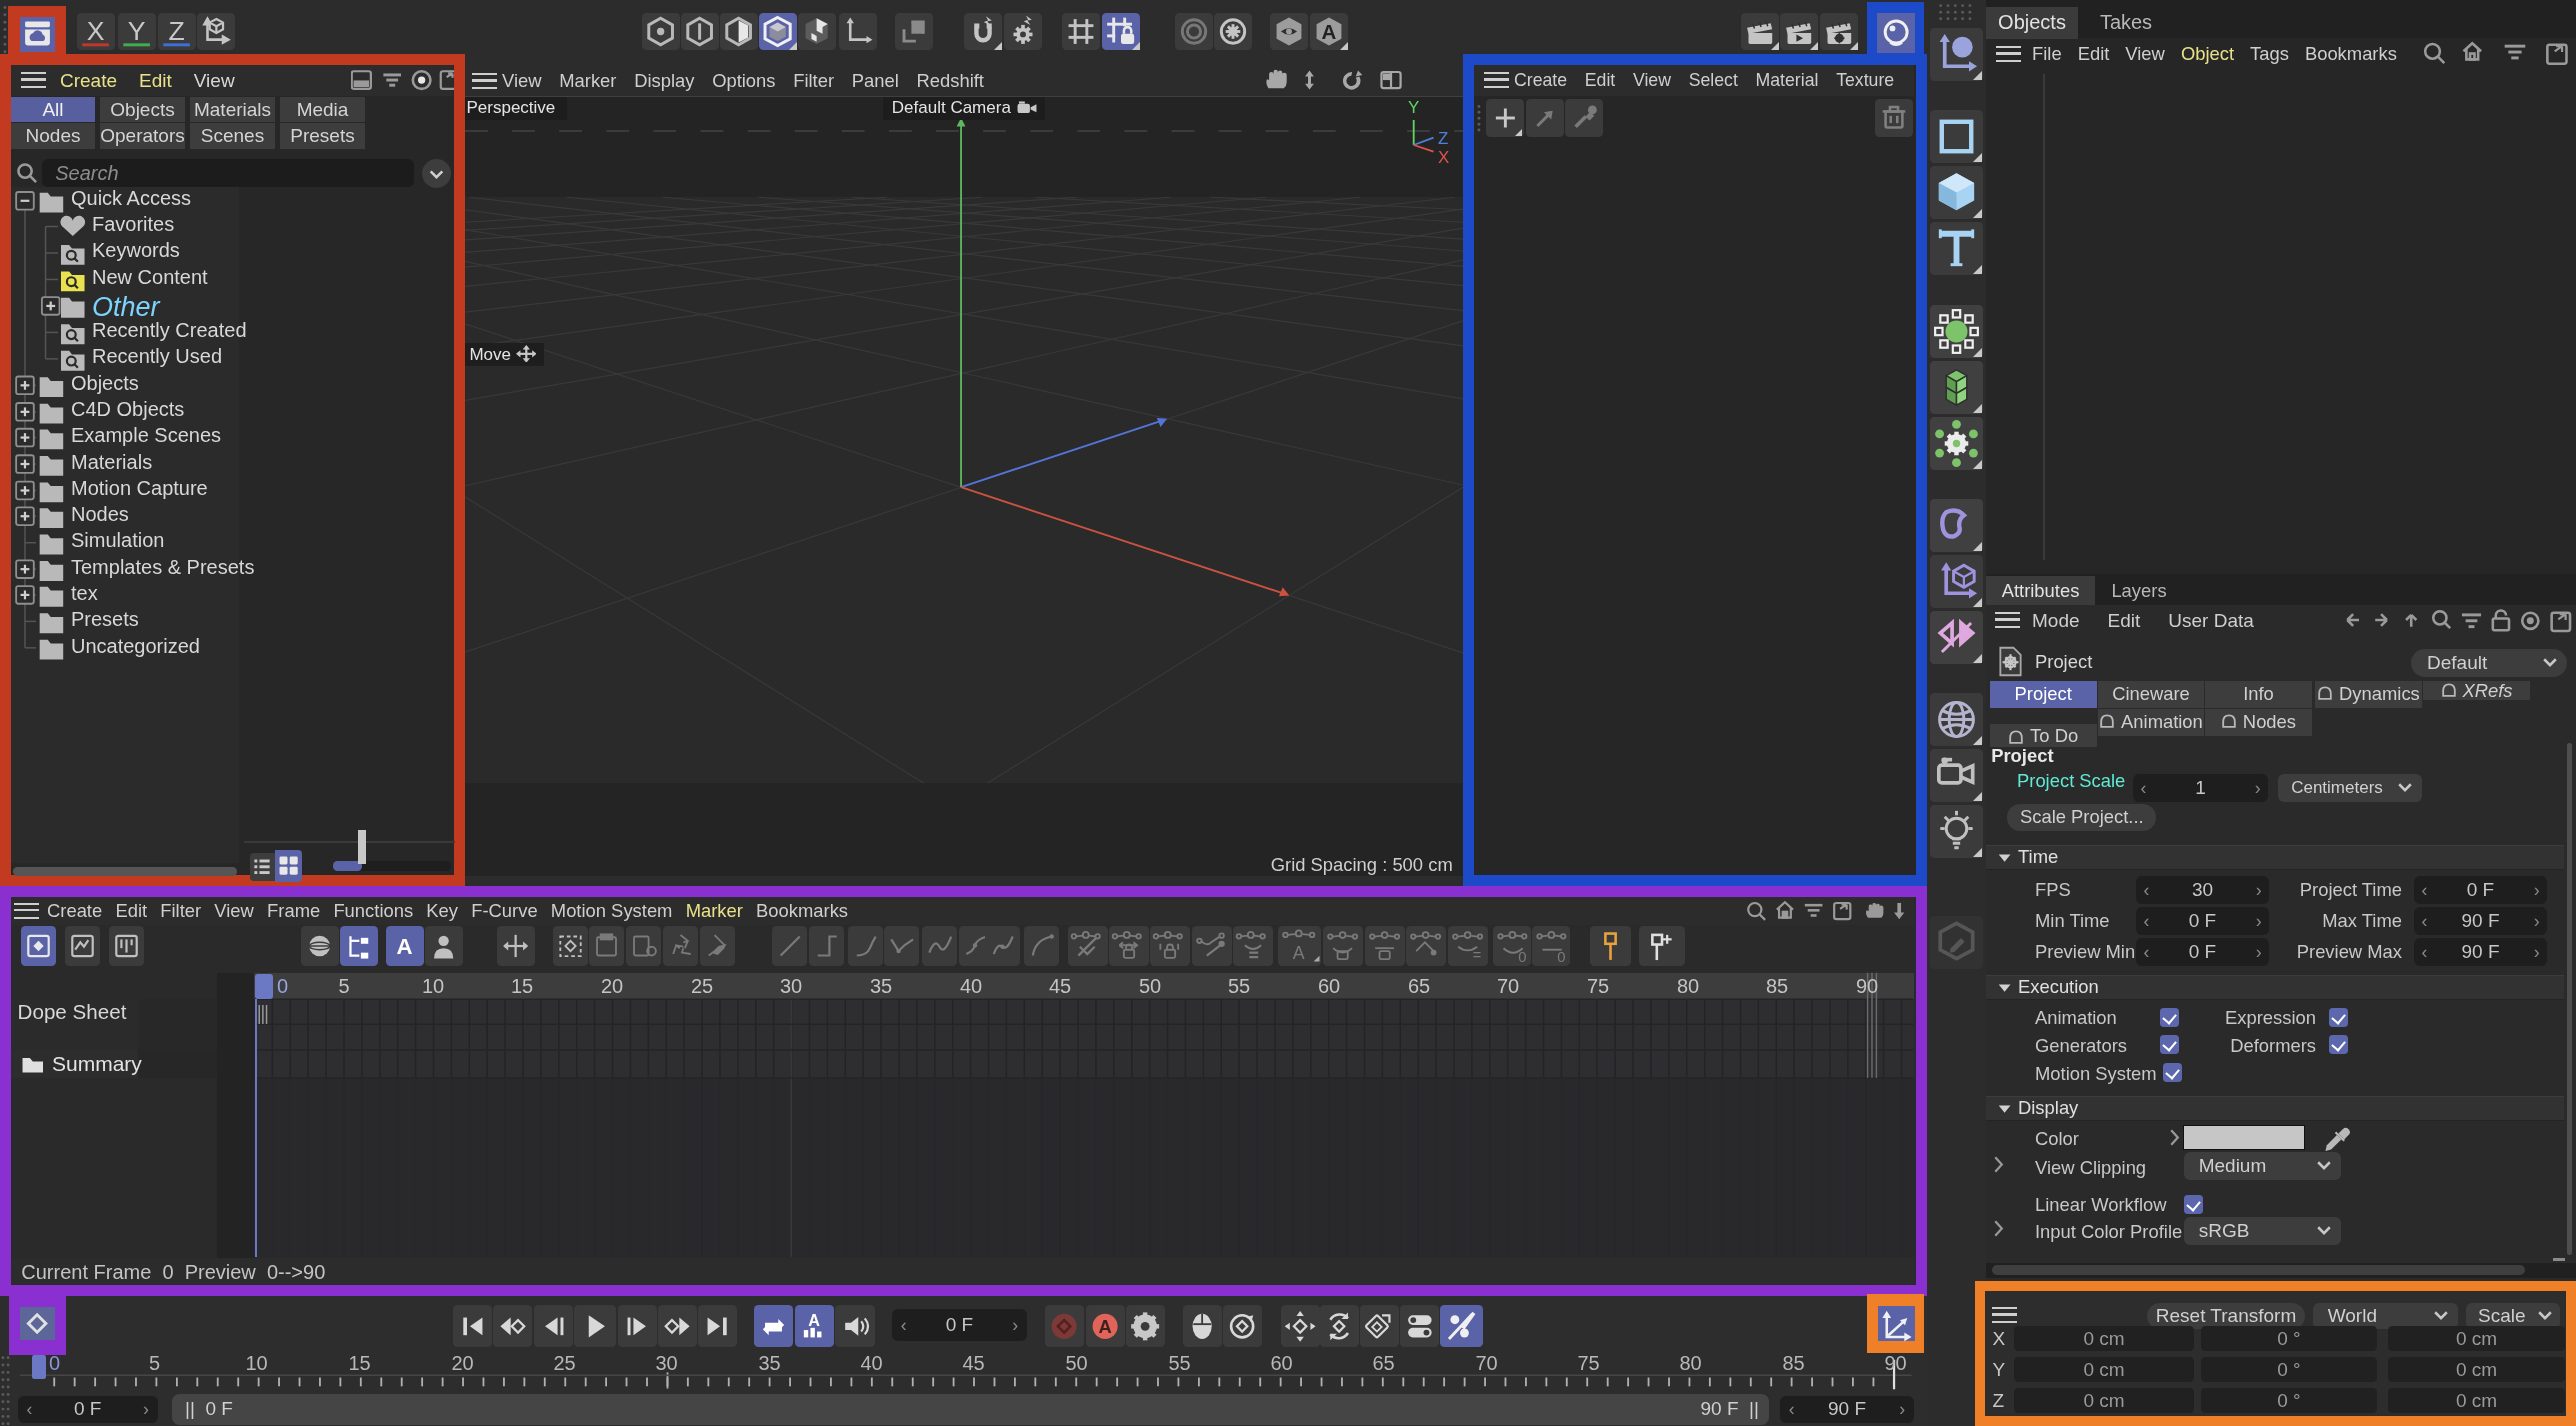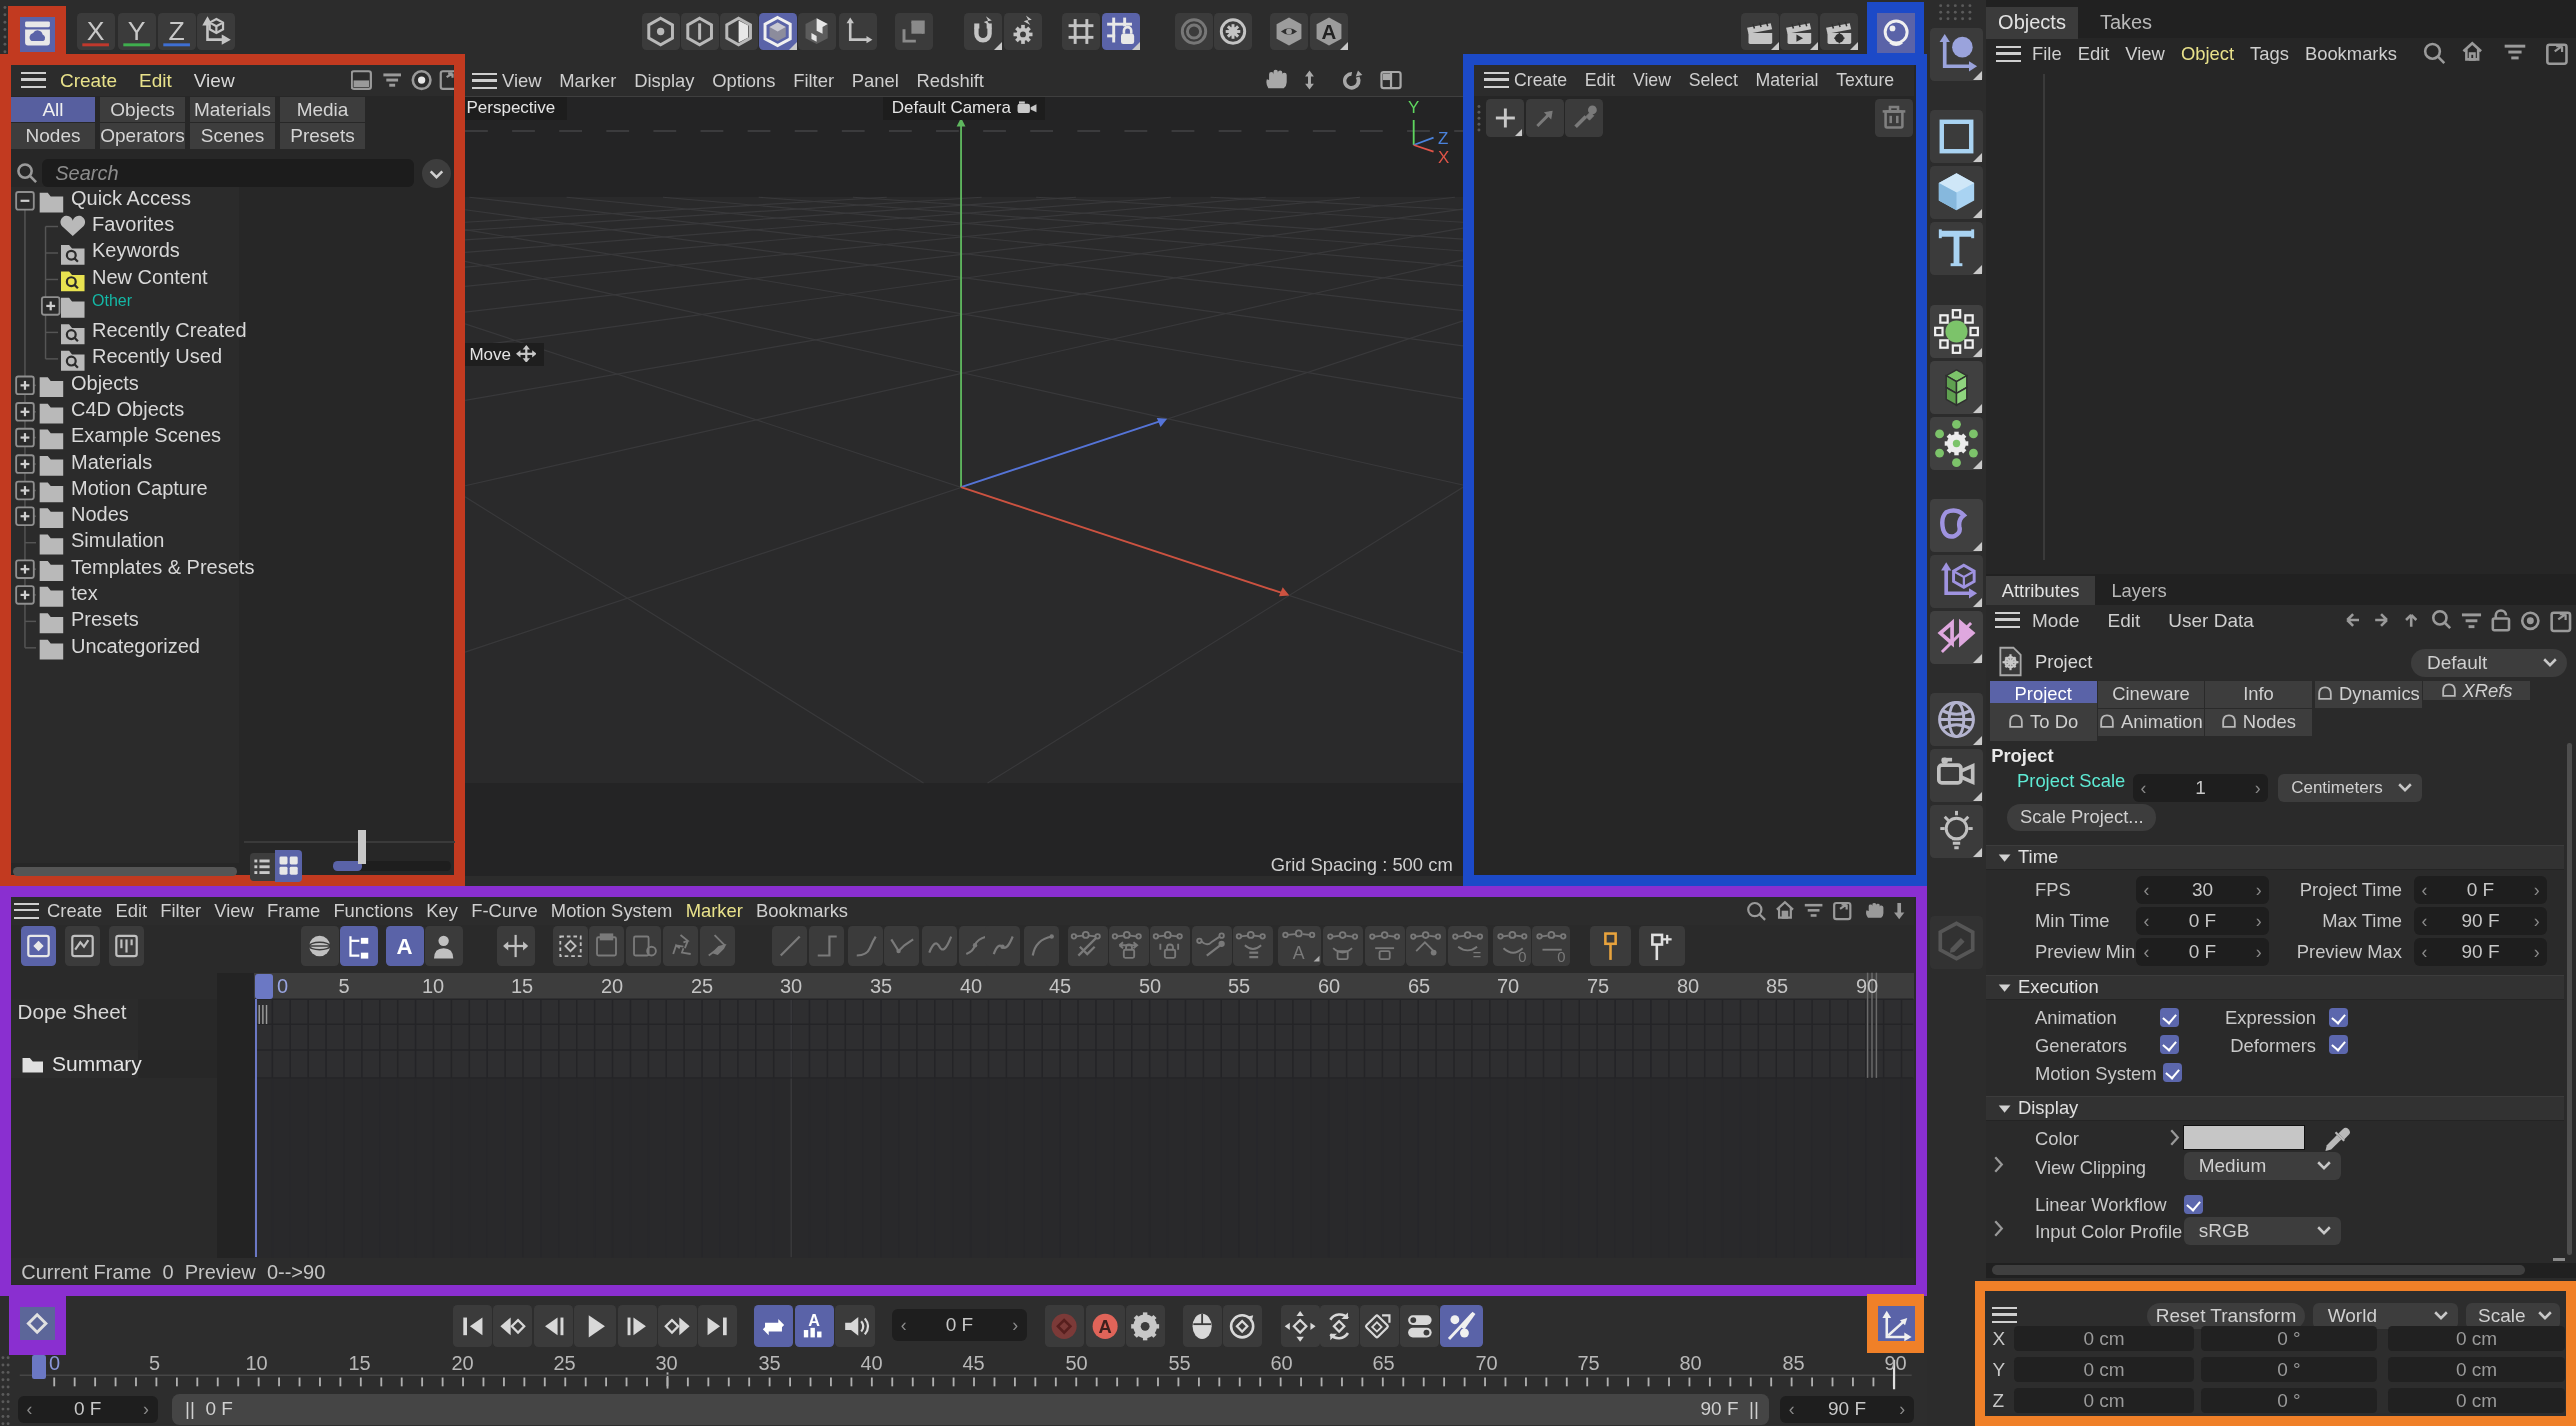--- a/index.html
+++ b/index.html
@@ -426,21 +426,21 @@
   <path d="M39 638 h11 l4 5 h17 v22 h-32 z" fill="#b9b9b9"></path>
   <path d="M39 674 h11 l4 5 h17 v22 h-32 z" fill="#b9b9b9"></path>
   <path d="M39 709 h11 l4 5 h17 v22 h-32 z" fill="#b9b9b9"></path>
   <path d="M39 745 h11 l4 5 h17 v22 h-32 z" fill="#b9b9b9"></path>
   <path d="M39 781 h11 l4 5 h17 v22 h-32 z" fill="#b9b9b9"></path>
   </svg>
   <div class="abs" style="left:60px;top:122px;font-size:20px;color:#d8d8d8;white-space:nowrap;">Quick Access</div>
   <div class="abs" style="left:81px;top:148px;font-size:20px;color:#d8d8d8;white-space:nowrap;">Favorites</div>
   <div class="abs" style="left:81px;top:174px;font-size:20px;color:#d8d8d8;white-space:nowrap;">Keywords</div>
   <div class="abs" style="left:81px;top:201px;font-size:20px;color:#d8d8d8;white-space:nowrap;">New Content</div>
-  <div class="abs" style="left:81px;top:227px;font-size:16px;color:#14b8a6;white-space:nowrap;">Other</div>
+  <div class="abs" style="left:81px;top:227px;font-size:27px;color:#7dd3fc;white-space:nowrap;font-style:italic;">Other</div>
   <div class="abs" style="left:81px;top:254px;font-size:20px;color:#d8d8d8;white-space:nowrap;">Recently Created</div>
   <div class="abs" style="left:81px;top:280px;font-size:20px;color:#d8d8d8;white-space:nowrap;">Recently Used</div>
   <div class="abs" style="left:60px;top:307px;font-size:20px;color:#d8d8d8;white-space:nowrap;">Objects</div>
   <div class="abs" style="left:60px;top:333px;font-size:20px;color:#d8d8d8;white-space:nowrap;">C4D Objects</div>
   <div class="abs" style="left:60px;top:359px;font-size:20px;color:#d8d8d8;white-space:nowrap;">Example Scenes</div>
   <div class="abs" style="left:60px;top:386px;font-size:20px;color:#d8d8d8;white-space:nowrap;">Materials</div>
   <div class="abs" style="left:60px;top:412px;font-size:20px;color:#d8d8d8;white-space:nowrap;">Motion Capture</div>
   <div class="abs" style="left:60px;top:438px;font-size:20px;color:#d8d8d8;white-space:nowrap;">Nodes</div>
   <div class="abs" style="left:60px;top:464px;font-size:20px;color:#d8d8d8;white-space:nowrap;">Simulation</div>
   <div class="abs" style="left:60px;top:491px;font-size:20px;color:#d8d8d8;white-space:nowrap;">Templates &amp; Presets</div>
@@ -912,21 +912,21 @@
 
   <div class="seg sel" style="left:3.7px;top:107px;width:107px;height:26.5px;">Project</div>
   <div class="seg" style="left:112px;top:107px;width:106px;height:26.5px;">Cineware</div>
   <div class="seg" style="left:219px;top:107px;width:107px;height:26.5px;">Info</div>
   <div class="seg" style="left:329px;top:107px;width:107px;height:26.5px;"><svg width="16" height="17.7" style="margin-right:5.9px;" viewBox="0 0 22 24">
         <path d="M11 3 q8 0 8 9 v7 h-16 v-7 q0 -9 8 -9z" fill="none" stroke="#b8b8b8" stroke-width="2.5"></path>
       </svg>Dynamics</div>
   <div class="seg" style="left:437px;top:107px;width:107px;height:19px;font-style:italic;"><svg width="16" height="17.7" style="margin-right:5.9px;" viewBox="0 0 22 24">
         <path d="M11 3 q8 0 8 9 v7 h-16 v-7 q0 -9 8 -9z" fill="none" stroke="#b8b8b8" stroke-width="2.5"></path>
       </svg>XRefs</div>
-  <div class="seg" style="left:3.7px;top:129px;width:107px;height:38px;"><svg width="16" height="17.7" style="margin-right:5.9px;" viewBox="0 0 22 24">
+  <div class="seg" style="left:3.7px;top:150px;width:107px;height:23px;align-items:flex-end;"><svg width="16" height="17.7" style="margin-right:5.9px;" viewBox="0 0 22 24">
         <path d="M11 3 q8 0 8 9 v7 h-16 v-7 q0 -9 8 -9z" fill="none" stroke="#b8b8b8" stroke-width="2.5"></path>
       </svg>To Do</div>
   <div class="seg" style="left:112px;top:135px;width:106px;height:26.5px;"><svg width="16" height="17.7" style="margin-right:5.9px;" viewBox="0 0 22 24">
         <path d="M11 3 q8 0 8 9 v7 h-16 v-7 q0 -9 8 -9z" fill="none" stroke="#b8b8b8" stroke-width="2.5"></path>
       </svg>Animation</div>
   <div class="seg" style="left:219px;top:135px;width:107px;height:26.5px;"><svg width="16" height="17.7" style="margin-right:5.9px;" viewBox="0 0 22 24">
         <path d="M11 3 q8 0 8 9 v7 h-16 v-7 q0 -9 8 -9z" fill="none" stroke="#b8b8b8" stroke-width="2.5"></path>
       </svg>Nodes</div>
   <div class="abs" style="left:5.2px;top:171px;font-weight:bold;color:#e8e8e8;">Project</div>
 

